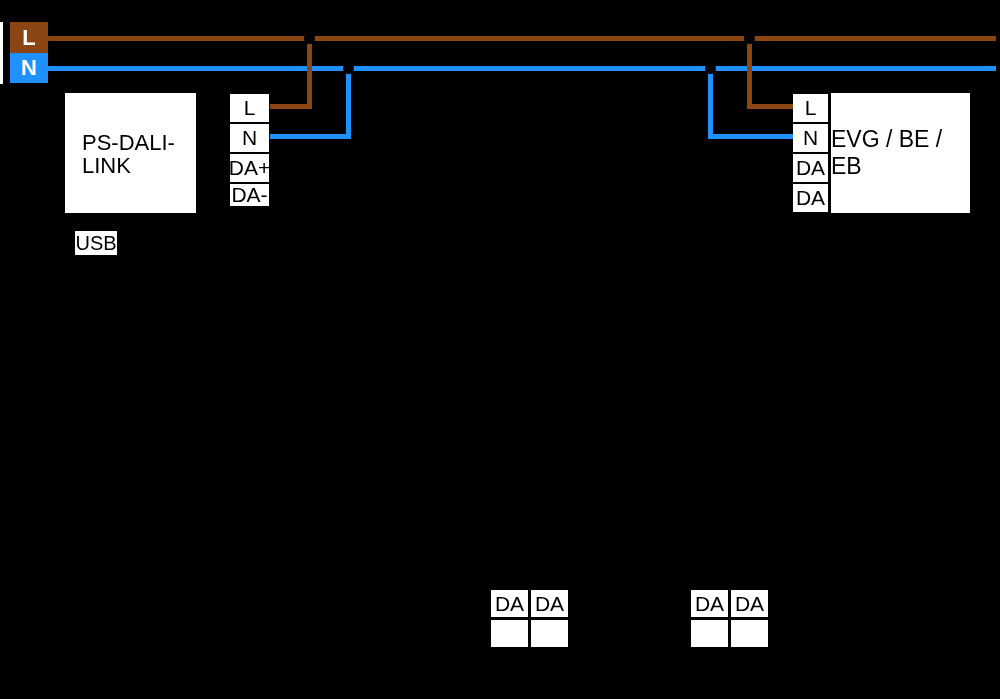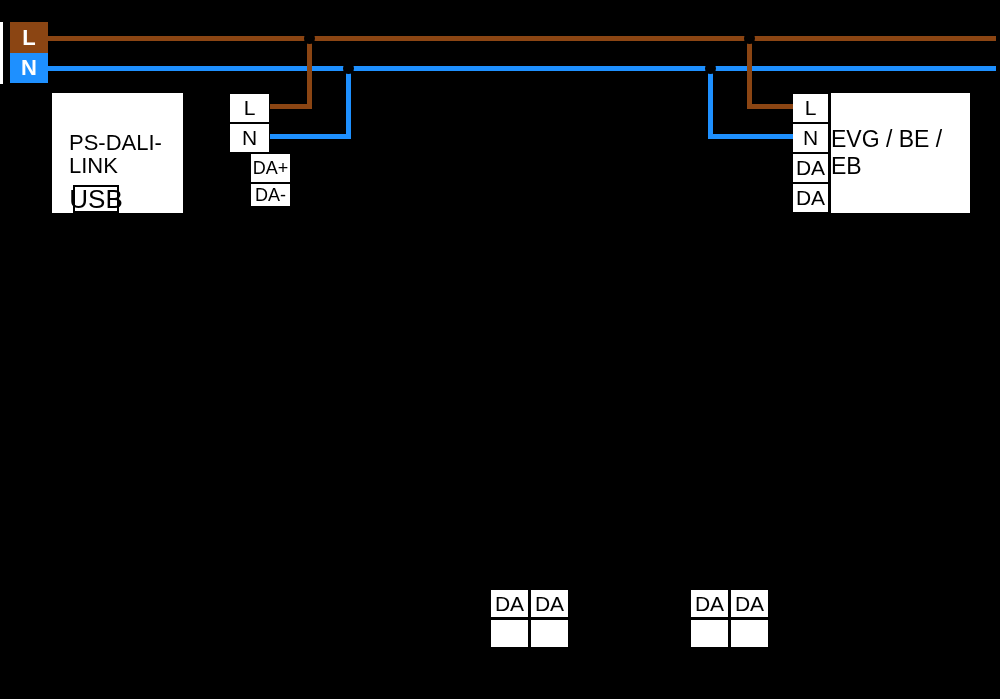--- a/index.html
+++ b/index.html
@@ -14,25 +14,25 @@
   .brown { background:#8B4513; }
   .blue  { background:#1E90FF; }
   .dot   { position:absolute; width:11px; height:11px; border-radius:50%; background:#000; }
   .wbox  { position:absolute; background:#FFFFFF; }
   .cell  { display:flex; align-items:center; justify-content:center; }
   .badge {
     position:absolute; width:38px; display:flex; align-items:center; justify-content:center;
     color:#FFFFFF; font-weight:bold; font-size:22px;
   }
   .termlabel { font-size:21px; }
-  .termsmall { font-size:18px;margin-left:21px; }
+  .termsmall { font-size:21px; }
   .gridlabel { font-size:21px; }
   .devtitle  { font-size:22px; line-height:23px; }
   .evgtitle  { font-size:23px; }
-  .usblabel  { font-size:26px; }
+  .usblabel  { font-size:20px;margin-top:44px; }
 </style>
 </head>
 <body>
 
 <div class="canvas">
 
   <div class="wbox" style="left:0;top:22px;width:3px;height:62px"></div>
 
   <div class="badge brown" style="left:10px;top:22px;height:31px">L</div>
   <div class="badge blue" style="left:10px;top:53px;height:30px">N</div>
@@ -47,21 +47,21 @@
   <div class="wire brown" style="left:307px;top:36px;width:5px;height:73px"></div>
   <div class="wire brown" style="left:270px;top:104px;width:42px;height:5px"></div>
   <div class="wire brown" style="left:747px;top:36px;width:5px;height:73px"></div>
   <div class="wire brown" style="left:747px;top:104px;width:46px;height:5px"></div>
 
   <div class="dot" style="left:304px;top:33px"></div>
   <div class="dot" style="left:343px;top:63px"></div>
   <div class="dot" style="left:744px;top:33px"></div>
   <div class="dot" style="left:705px;top:63px"></div>
 
-  <div class="wbox" style="left:52px;top:93px;width:131px;height:120px">
+  <div class="wbox" style="left:65px;top:93px;width:131px;height:120px">
     <div class="abs devtitle" style="left:17px;top:38px">
       <div>PS-DALI-LINK</div>
     </div>
   </div>
   <div class="wbox cell usblabel" style="left:73px;top:185px;width:42px;height:24px;border:2px solid #000">USB</div>
 
   <div class="wbox cell termlabel" style="left:230px;top:94px;width:39px;height:28px">L</div>
   <div class="wbox cell termlabel" style="left:230px;top:124px;width:39px;height:28px">N</div>
   <div class="wbox cell termsmall" style="left:230px;top:154px;width:39px;height:28px">DA+</div>
   <div class="wbox cell termsmall" style="left:230px;top:184px;width:39px;height:22px">DA-</div>

